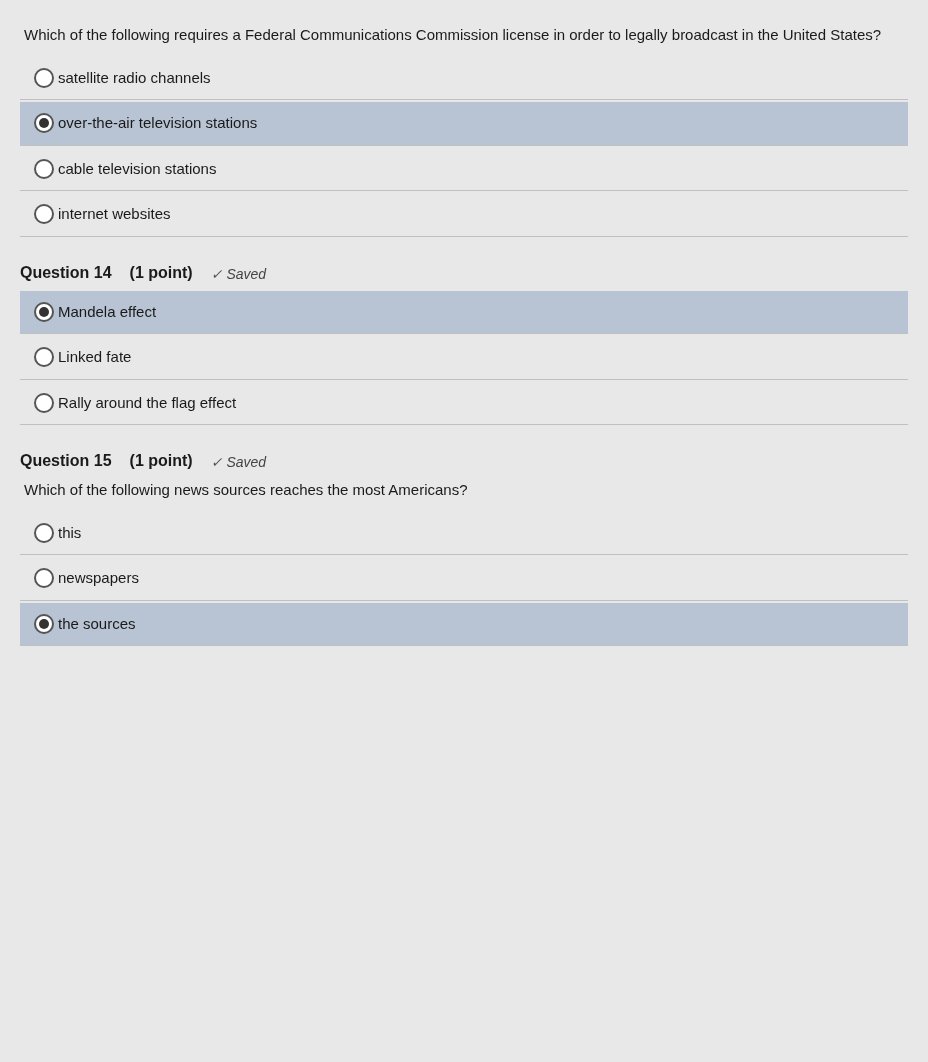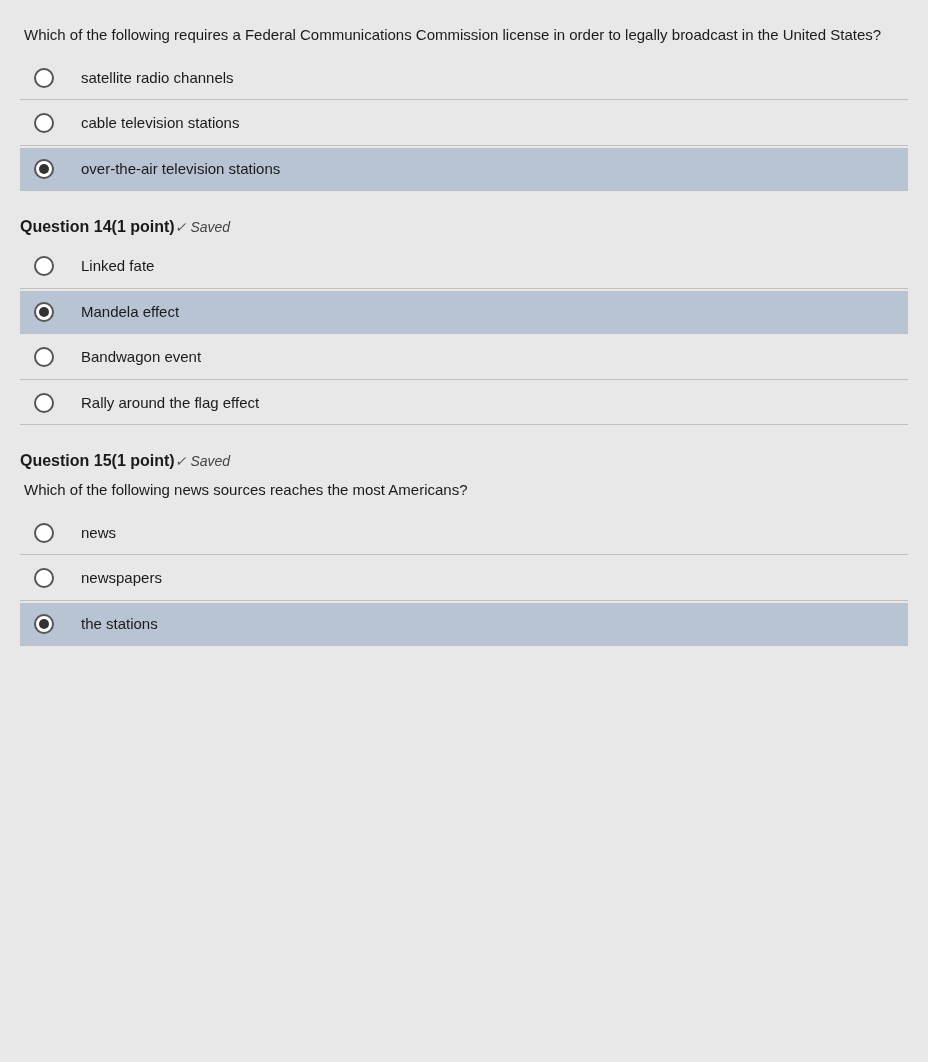--- a/index.html
+++ b/index.html
@@ -18,22 +18,22 @@
       min-height: 1062px;
     }
     .question-block {
       margin-bottom: 24px;
     }
     .question-header {
       font-weight: bold;
       font-size: 16px;
       margin-bottom: 6px;
       display: flex;
-      align-items: center;
-      gap: 0;
+      align-items: flex-end;
+      gap: 18px;
     }
     .question-number {
       font-weight: bold;
     }
     .saved-label {
       font-weight: normal;
       font-style: italic;
       color: #444;
       font-size: 14px;
       display: flex;
@@ -45,21 +45,21 @@
     }
     .question-text {
       font-size: 15px;
       margin-bottom: 10px;
       padding-left: 4px;
       line-height: 1.5;
     }
     .answer-option {
       display: flex;
       align-items: center;
-      gap: 27px;
+      gap: 4px;
       padding: 10px 14px;
       margin-bottom: 2px;
       cursor: pointer;
       font-size: 15px;
       border-bottom: 1px solid #c0c0c0;
     }
     .answer-option.selected {
       background-color: #b8c4d4;
     }
     .answer-option:not(.selected) {
@@ -90,62 +90,62 @@
 
   <div class="question-block">
     <div class="question-text">Which of the following requires a Federal Communications Commission license in order to legally broadcast in the United States?</div>
     <div>
       <div class="answer-option">
         <div class="radio-outer radio-empty">
           
         </div>
         <span>satellite radio channels</span>
       </div>
+      <div class="answer-option selected">
+        <div class="radio-outer">
+          <div class="radio-inner"></div>
+        </div>
+        <span>over-the-air television stations</span>
+      </div>
       <div class="answer-option">
         <div class="radio-outer radio-empty">
           
         </div>
         <span>cable television stations</span>
       </div>
-      <div class="answer-option selected">
-        <div class="radio-outer">
-          <div class="radio-inner"></div>
+      <div class="answer-option">
+        <div class="radio-outer radio-empty">
+          
         </div>
-        <span>over-the-air television stations</span>
+        <span>internet websites</span>
       </div>
     </div>
   </div>
 
   <div class="question-block">
     <div class="question-header">
       <span class="question-number">Question <span>14</span></span>
       <span>(1 point)</span>
       <span class="saved-label">
         <span class="checkmark">✓</span>
         <span>Saved</span>
       </span>
     </div>
     <div>
-      <div class="answer-option">
-        <div class="radio-outer radio-empty">
-          
-        </div>
-        <span>Linked fate</span>
-      </div>
       <div class="answer-option selected">
         <div class="radio-outer">
           <div class="radio-inner"></div>
         </div>
         <span>Mandela effect</span>
       </div>
       <div class="answer-option">
         <div class="radio-outer radio-empty">
           
         </div>
-        <span>Bandwagon event</span>
+        <span>Linked fate</span>
       </div>
       <div class="answer-option">
         <div class="radio-outer radio-empty">
           
         </div>
         <span>Rally around the flag effect</span>
       </div>
     </div>
   </div>
 
@@ -157,30 +157,30 @@
         <span class="checkmark">✓</span>
         <span>Saved</span>
       </span>
     </div>
     <div class="question-text">Which of the following news sources reaches the most Americans?</div>
     <div>
       <div class="answer-option">
         <div class="radio-outer radio-empty">
           
         </div>
-        <span>news</span>
+        <span>this</span>
       </div>
       <div class="answer-option">
         <div class="radio-outer radio-empty">
           
         </div>
         <span>newspapers</span>
       </div>
       <div class="answer-option selected">
         <div class="radio-outer">
           <div class="radio-inner"></div>
         </div>
-        <span>the stations</span>
+        <span>the sources</span>
       </div>
     </div>
   </div>
 
 </div>
 
 </body></html>

